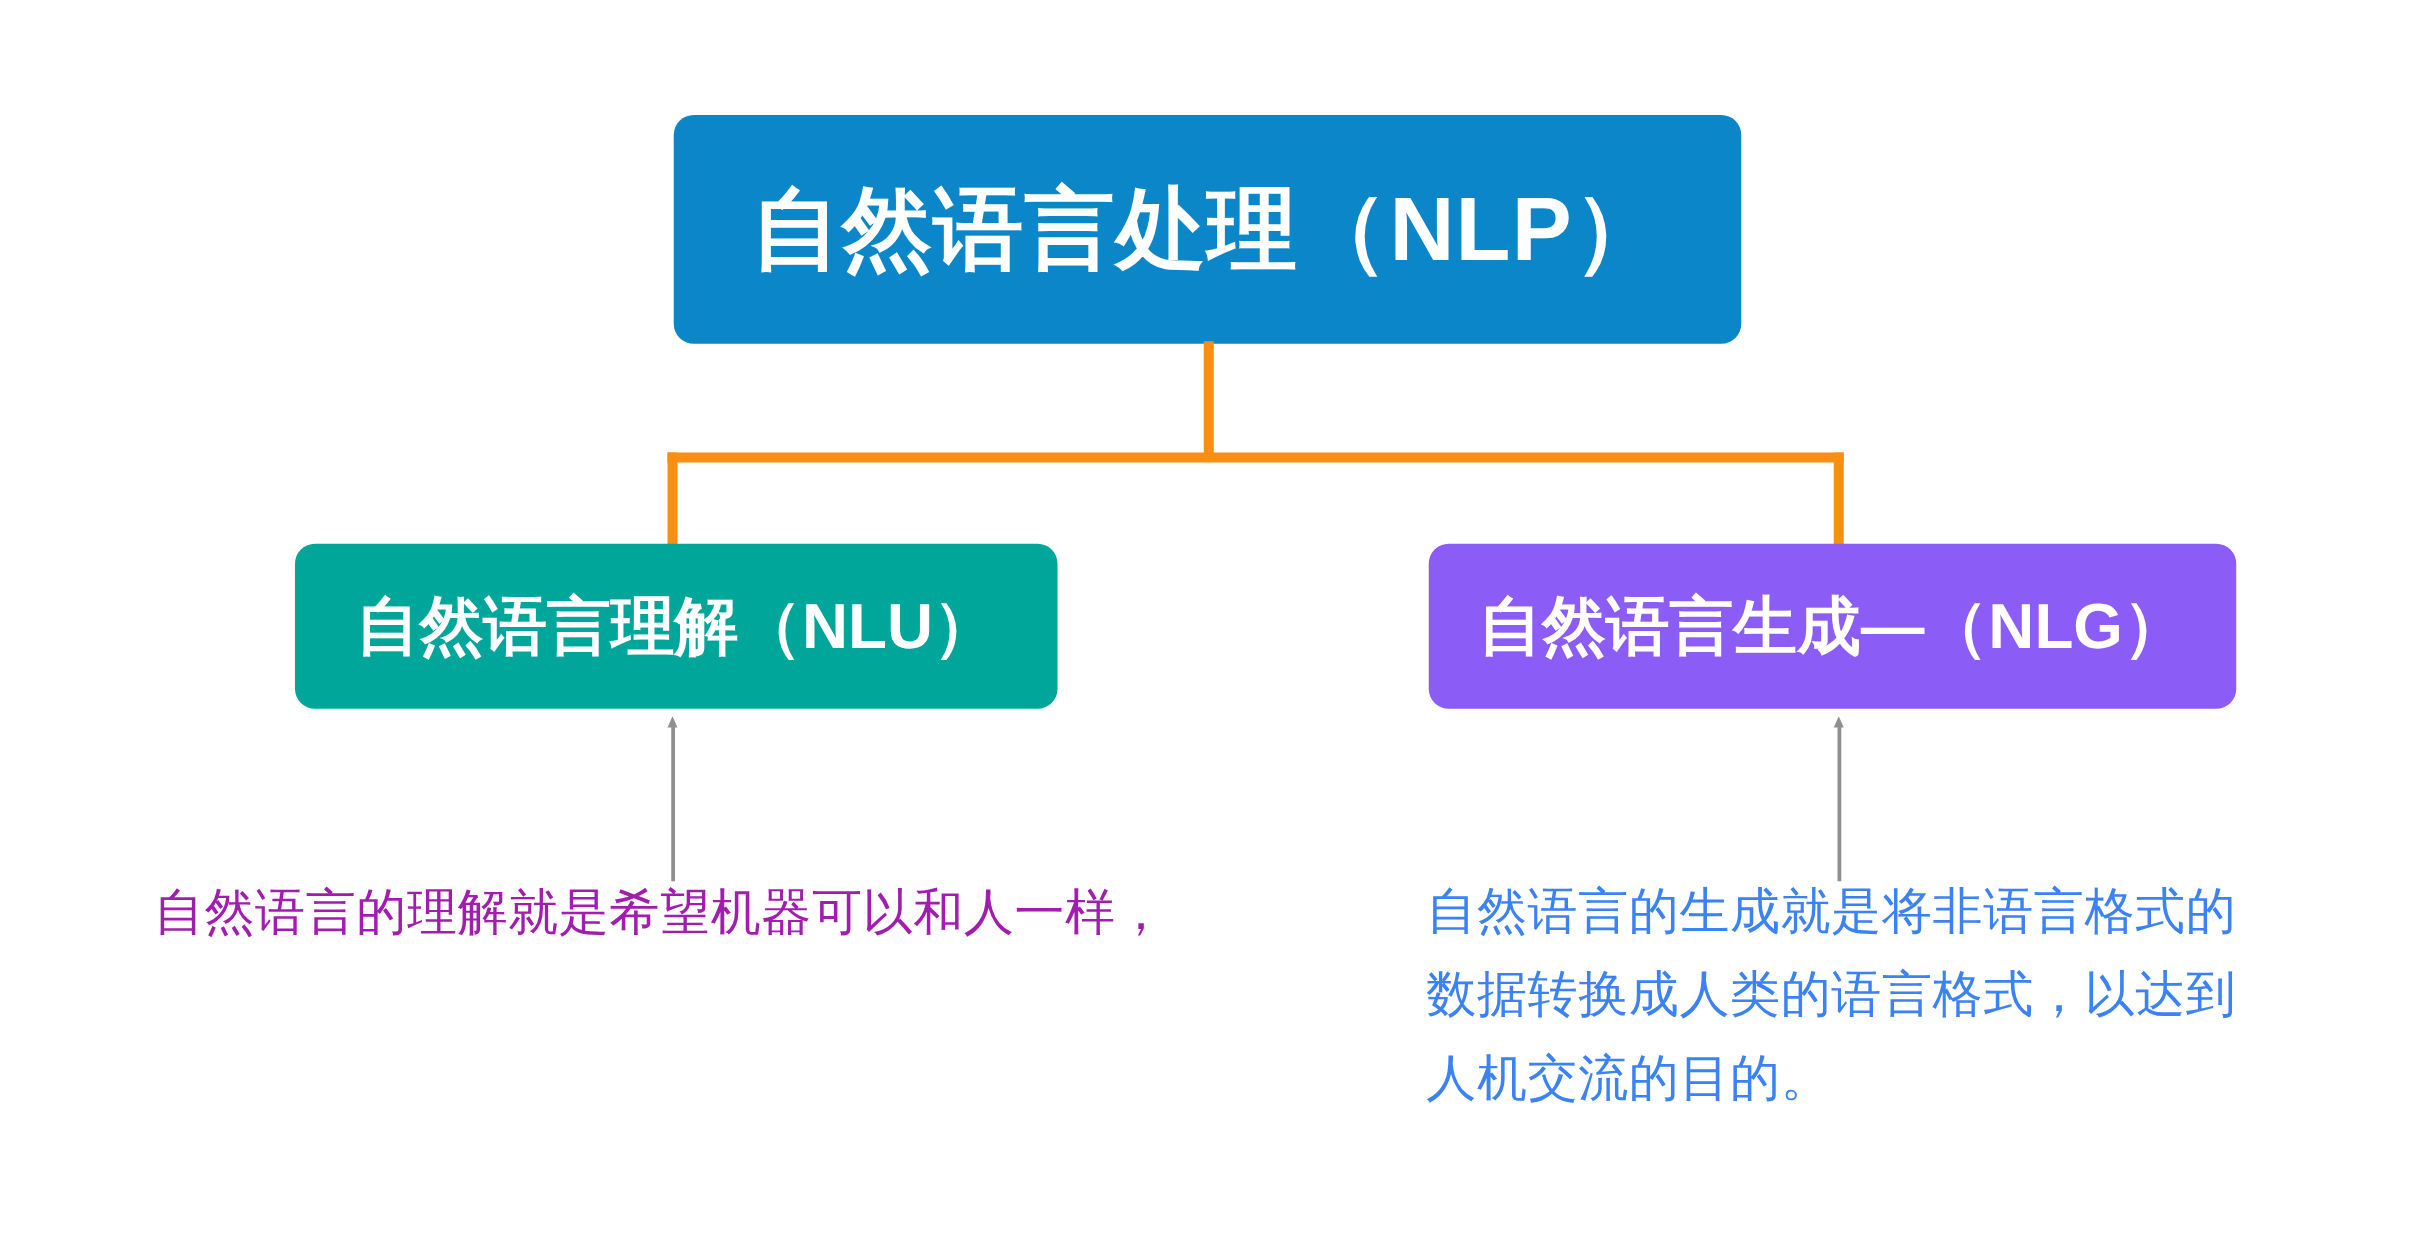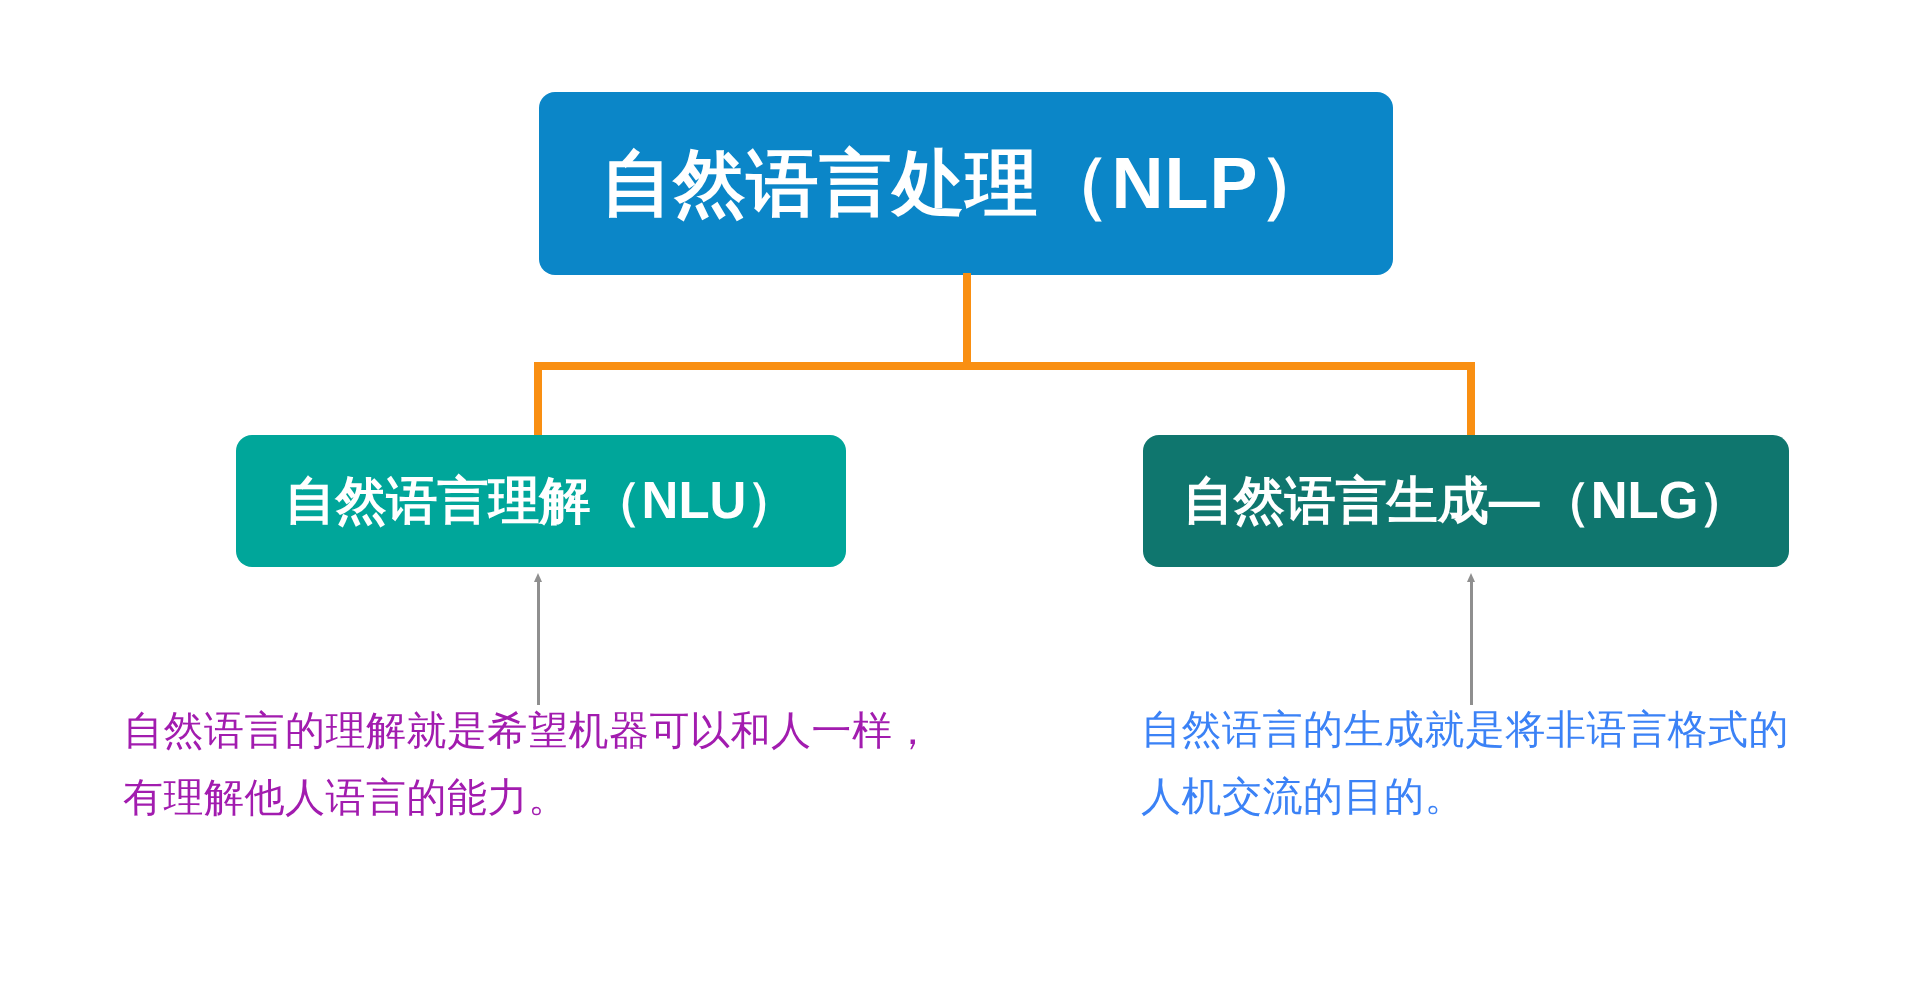--- a/index.html
+++ b/index.html
@@ -81,32 +81,32 @@
 <div class="canvas">
 
   <div class="node node-root" style="background: rgb(11, 134, 200);">自然语言处理（NLP）</div>
 
   <div class="conn conn-stem" style="background: rgb(249, 143, 18);"></div>
   <div class="conn conn-hbar" style="background: rgb(249, 143, 18);"></div>
   <div class="conn conn-dropL" style="background: rgb(249, 143, 18);"></div>
   <div class="conn conn-dropR" style="background: rgb(249, 143, 18);"></div>
 
   <div class="node node-child node-nlu" style="background: rgb(0, 166, 154);">自然语言理解（NLU）</div>
-  <div class="node node-child node-nlg" style="background: #0f766e;">自然语言生成—（NLG）</div>
+  <div class="node node-child node-nlg" style="background: #8b5cf6;">自然语言生成—（NLG）</div>
 
   <div class="leader leader-left" style="background: rgb(143, 143, 143);">
     <span class="leader-tip" style="border-bottom-color: rgb(143, 143, 143);"></span>
   </div>
   <div class="leader leader-right" style="background: rgb(143, 143, 143);">
     <span class="leader-tip" style="border-bottom-color: rgb(143, 143, 143);"></span>
   </div>
 
   <div class="desc desc-left" style="color: #a21caf;">
     <div>自然语言的理解就是希望机器可以和人一样，</div>
-    <div>有理解他人语言的能力。</div>
   </div>
 
   <div class="desc desc-right" style="color: #3b82f6;">
     <div>自然语言的生成就是将非语言格式的</div>
+    <div>数据转换成人类的语言格式，以达到</div>
     <div>人机交流的目的。</div>
   </div>
 
 </div>
 
 </body></html>

